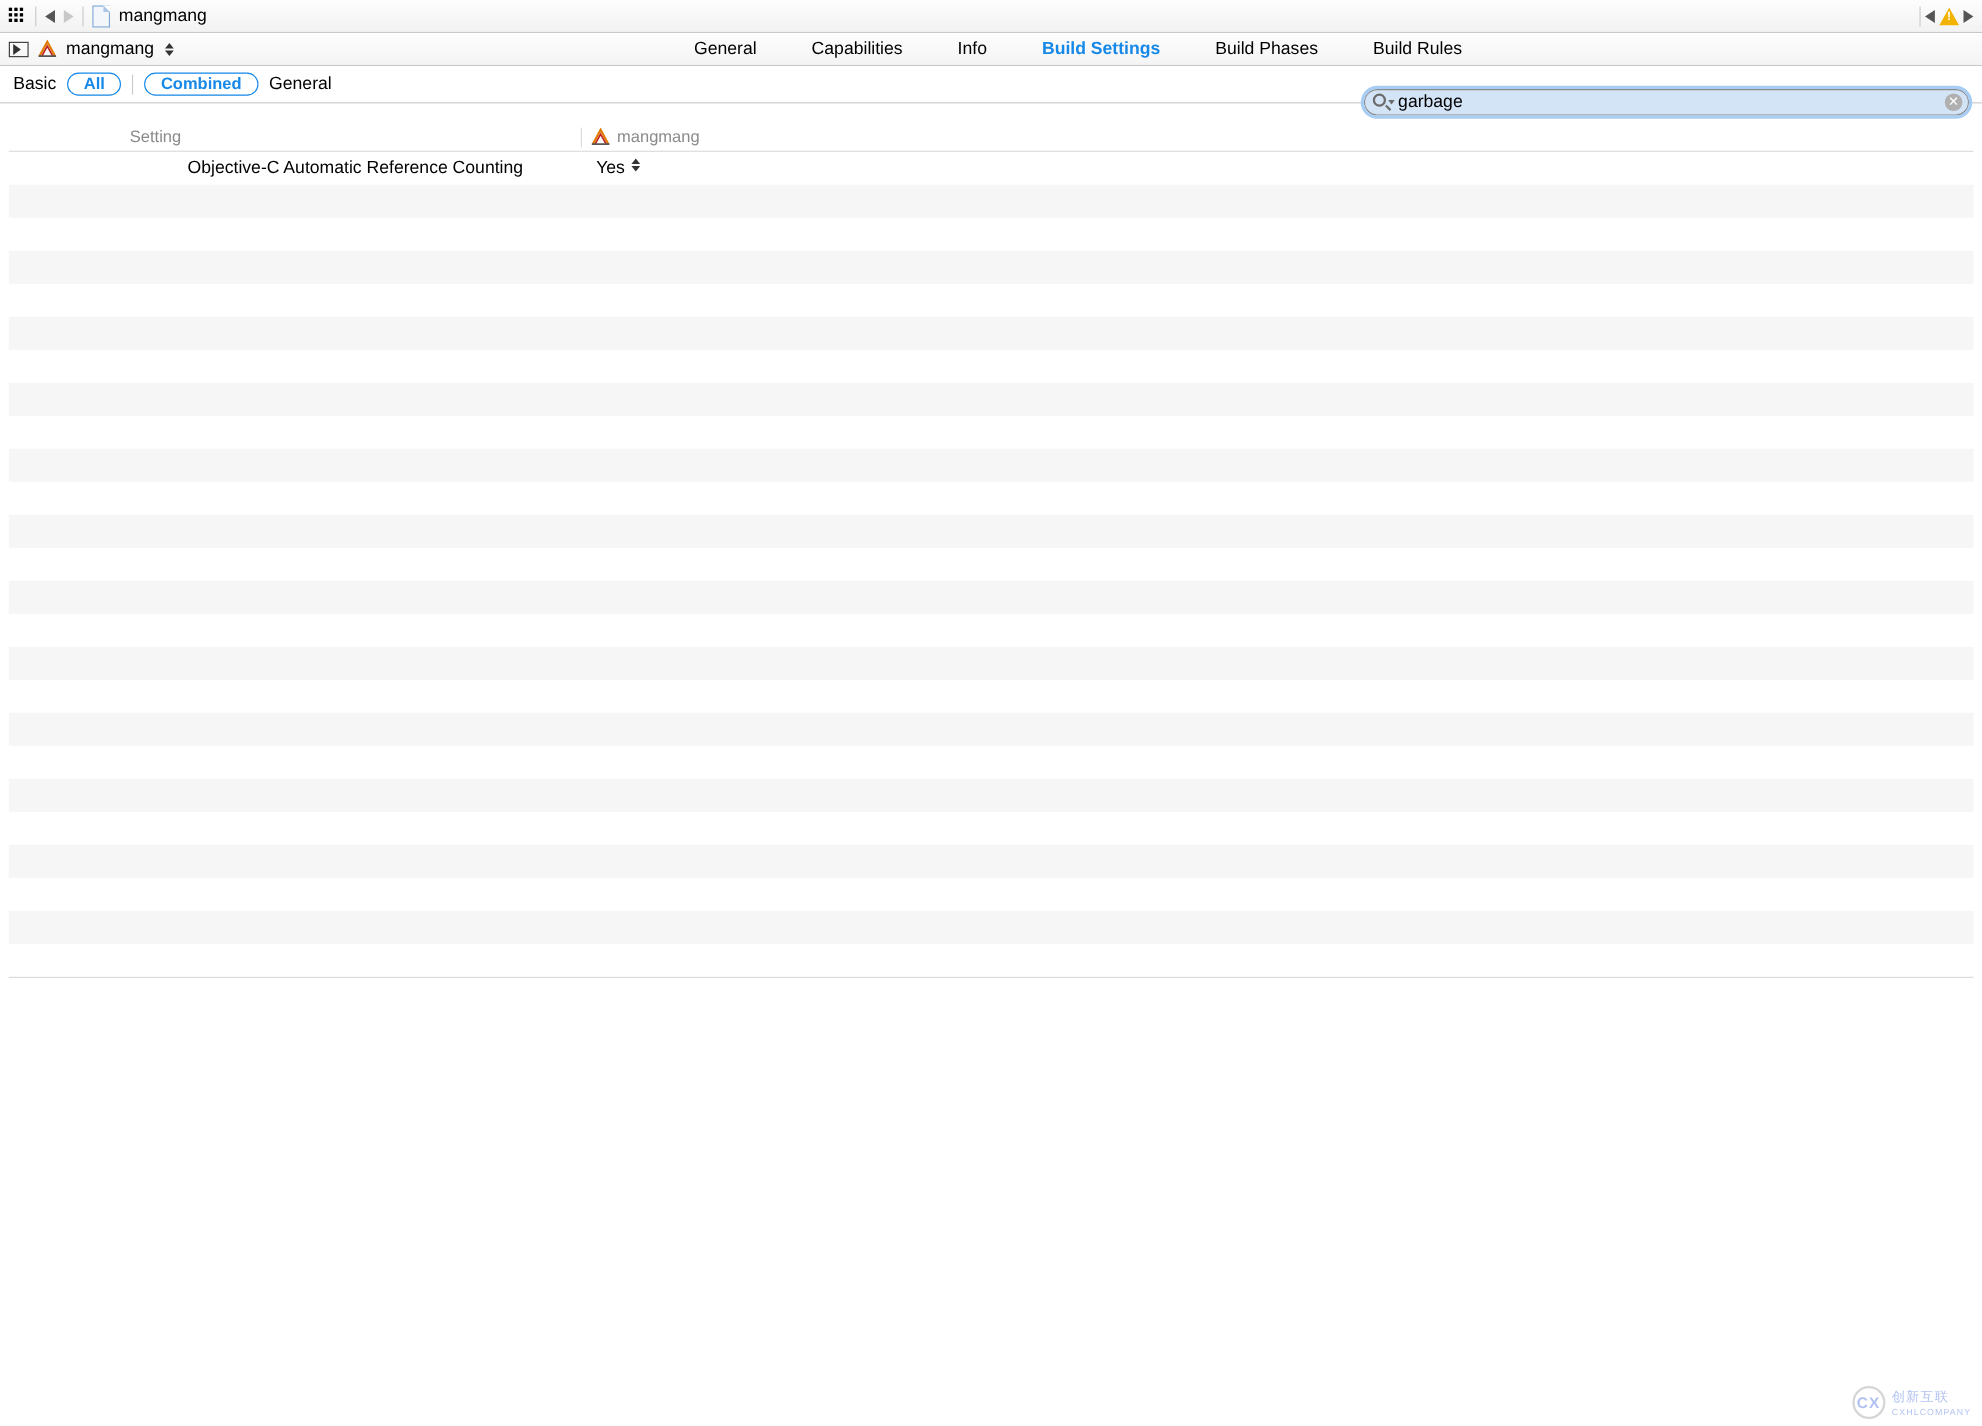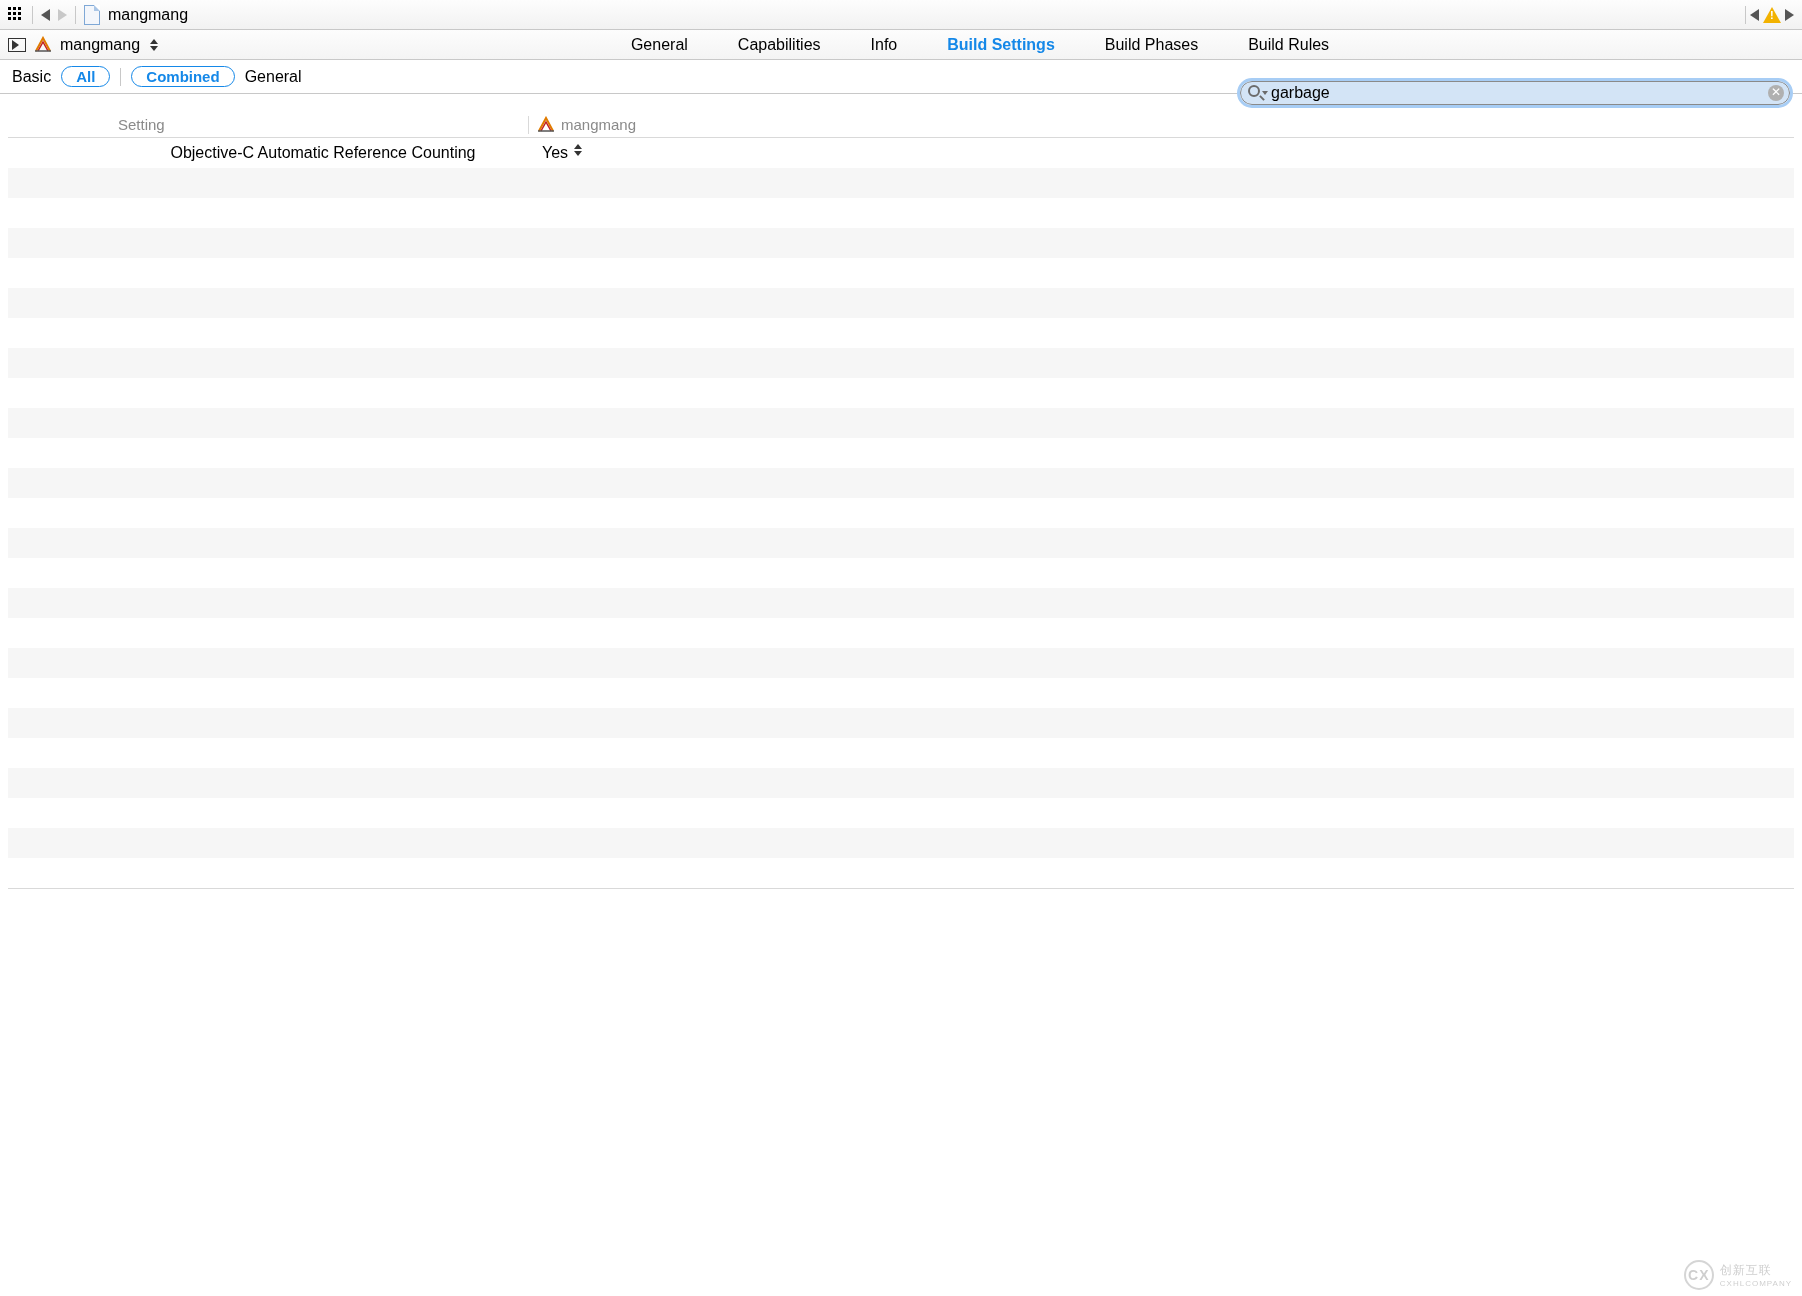--- a/index.html
+++ b/index.html
@@ -236,21 +236,21 @@
     display: flex; align-items: flex-start; gap: 4px;
   }
 
   
   .watermark {
     position: fixed;
     right: 10px; bottom: 6px;
     opacity: 0.35;
     font-size: 12px;
     letter-spacing: 1px;
-    color: #737373;
+    color: #1d4ed8;
     display: flex; align-items: center; gap: 6px;
   }
   .watermark .ring {
     width: 30px; height: 30px;
     border: 2px solid #888;
     border-radius: 50%;
     display: flex; align-items: center; justify-content: center;
     font-size: 14px; font-weight: bold;
   }
 </style>

